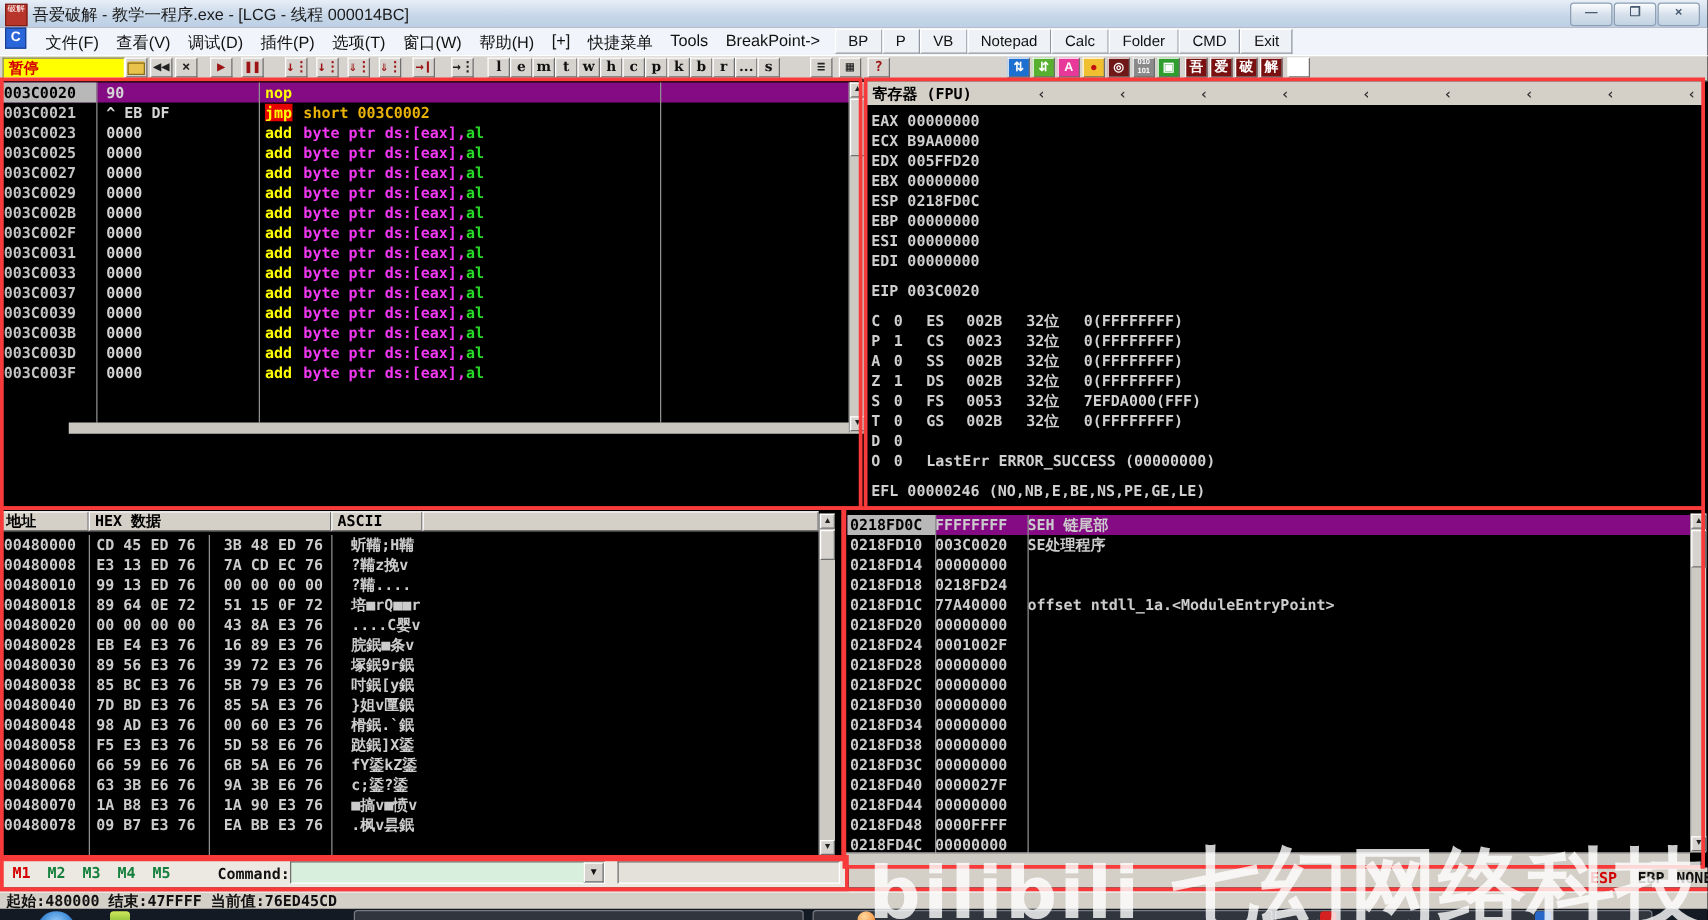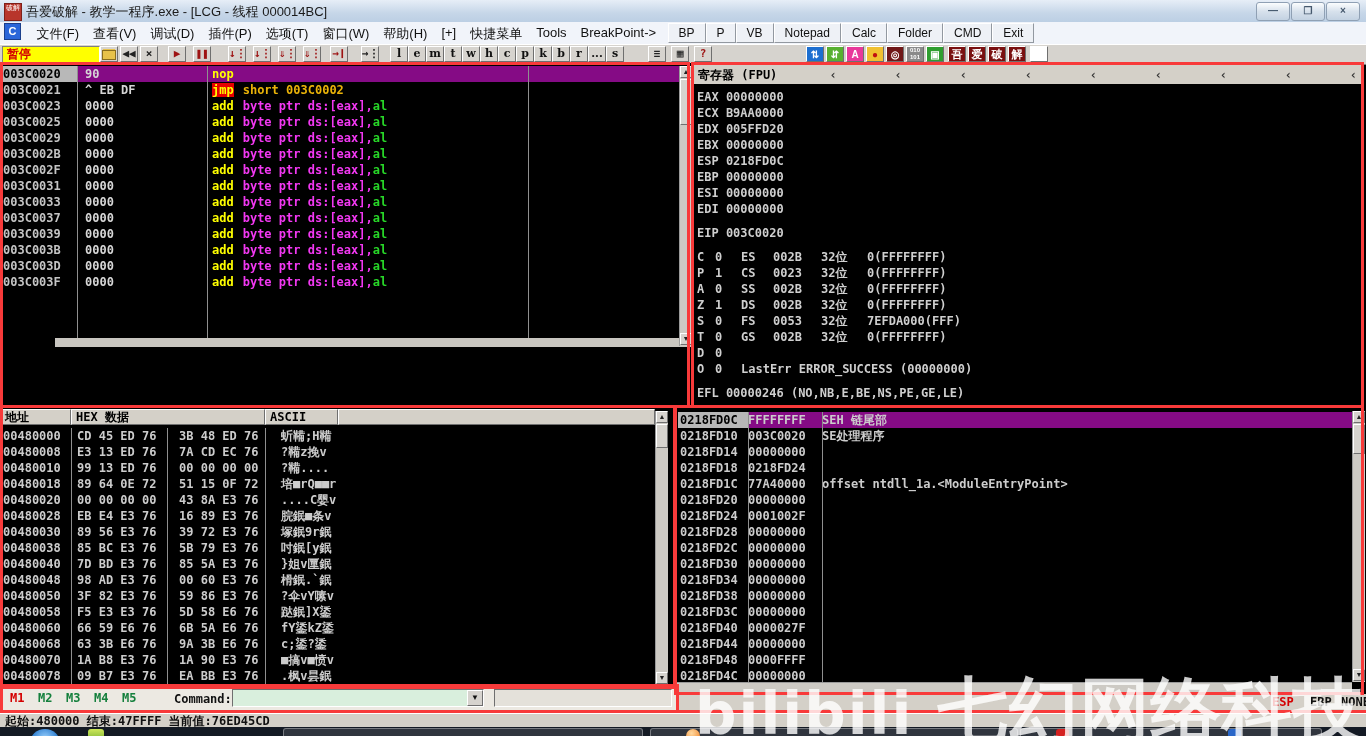--- a/index.html
+++ b/index.html
@@ -191,20 +191,21 @@
     <span id="cn-buttons"><div class="cbtn" style="left: 948px; background: rgb(122, 16, 16); font-size: 11px;">吾</div><div class="cbtn" style="left: 968px; background: rgb(122, 16, 16); font-size: 11px;">爱</div><div class="cbtn" style="left: 988px; background: rgb(122, 16, 16); font-size: 11px;">破</div><div class="cbtn" style="left: 1008px; background: rgb(122, 16, 16); font-size: 11px;">解</div></span>
     <div class="tbtn" style="left:1030px;background:#fff;"></div>
   </div>
 
   <div class="pane" id="cpu">
     <div id="disasm-rows">
         <div class="drow mono sel"><span class="d-addr">003C0020</span><span class="d-hex">90</span><span class="d-ins"><span class="mn">nop</span></span></div>
         <div class="drow mono"><span class="d-addr">003C0021</span><span class="d-hex">^ EB DF</span><span class="d-ins"><span class="mn jmphl">jmp</span><span class="opw">short 003C0002</span></span></div>
         <div class="drow mono"><span class="d-addr">003C0023</span><span class="d-hex">0000</span><span class="d-ins"><span class="mn">add</span><span class="opm">byte ptr ds:[eax],</span><span class="opg">al</span></span></div>
         <div class="drow mono"><span class="d-addr">003C0025</span><span class="d-hex">0000</span><span class="d-ins"><span class="mn">add</span><span class="opm">byte ptr ds:[eax],</span><span class="opg">al</span></span></div>
+        <div class="drow mono"><span class="d-addr">003C0027</span><span class="d-hex">0000</span><span class="d-ins"><span class="mn">add</span><span class="opm">byte ptr ds:[eax],</span><span class="opg">al</span></span></div>
         <div class="drow mono"><span class="d-addr">003C0029</span><span class="d-hex">0000</span><span class="d-ins"><span class="mn">add</span><span class="opm">byte ptr ds:[eax],</span><span class="opg">al</span></span></div>
         <div class="drow mono"><span class="d-addr">003C002B</span><span class="d-hex">0000</span><span class="d-ins"><span class="mn">add</span><span class="opm">byte ptr ds:[eax],</span><span class="opg">al</span></span></div>
         <div class="drow mono"><span class="d-addr">003C002F</span><span class="d-hex">0000</span><span class="d-ins"><span class="mn">add</span><span class="opm">byte ptr ds:[eax],</span><span class="opg">al</span></span></div>
         <div class="drow mono"><span class="d-addr">003C0031</span><span class="d-hex">0000</span><span class="d-ins"><span class="mn">add</span><span class="opm">byte ptr ds:[eax],</span><span class="opg">al</span></span></div>
         <div class="drow mono"><span class="d-addr">003C0033</span><span class="d-hex">0000</span><span class="d-ins"><span class="mn">add</span><span class="opm">byte ptr ds:[eax],</span><span class="opg">al</span></span></div>
         <div class="drow mono"><span class="d-addr">003C0037</span><span class="d-hex">0000</span><span class="d-ins"><span class="mn">add</span><span class="opm">byte ptr ds:[eax],</span><span class="opg">al</span></span></div>
         <div class="drow mono"><span class="d-addr">003C0039</span><span class="d-hex">0000</span><span class="d-ins"><span class="mn">add</span><span class="opm">byte ptr ds:[eax],</span><span class="opg">al</span></span></div>
         <div class="drow mono"><span class="d-addr">003C003B</span><span class="d-hex">0000</span><span class="d-ins"><span class="mn">add</span><span class="opm">byte ptr ds:[eax],</span><span class="opg">al</span></span></div>
         <div class="drow mono"><span class="d-addr">003C003D</span><span class="d-hex">0000</span><span class="d-ins"><span class="mn">add</span><span class="opm">byte ptr ds:[eax],</span><span class="opg">al</span></span></div>
         <div class="drow mono"><span class="d-addr">003C003F</span><span class="d-hex">0000</span><span class="d-ins"><span class="mn">add</span><span class="opm">byte ptr ds:[eax],</span><span class="opg">al</span></span></div>
@@ -261,21 +262,20 @@
         <div class="mrow"><span class="m-addr">00480000</span><span class="m-b1">CD 45 ED 76</span><span class="m-b2">3B 48 ED 76</span><span class="m-ascii">蚚鞴;H鞴</span></div>
         <div class="mrow"><span class="m-addr">00480008</span><span class="m-b1">E3 13 ED 76</span><span class="m-b2">7A CD EC 76</span><span class="m-ascii">?鞴z挽v</span></div>
         <div class="mrow"><span class="m-addr">00480010</span><span class="m-b1">99 13 ED 76</span><span class="m-b2">00 00 00 00</span><span class="m-ascii">?鞴....</span></div>
         <div class="mrow"><span class="m-addr">00480018</span><span class="m-b1">89 64 0E 72</span><span class="m-b2">51 15 0F 72</span><span class="m-ascii">培■rQ■■r</span></div>
         <div class="mrow"><span class="m-addr">00480020</span><span class="m-b1">00 00 00 00</span><span class="m-b2">43 8A E3 76</span><span class="m-ascii">....C婴v</span></div>
         <div class="mrow"><span class="m-addr">00480028</span><span class="m-b1">EB E4 E3 76</span><span class="m-b2">16 89 E3 76</span><span class="m-ascii">脘鈱■条v</span></div>
         <div class="mrow"><span class="m-addr">00480030</span><span class="m-b1">89 56 E3 76</span><span class="m-b2">39 72 E3 76</span><span class="m-ascii">塚鈱9r鈱</span></div>
         <div class="mrow"><span class="m-addr">00480038</span><span class="m-b1">85 BC E3 76</span><span class="m-b2">5B 79 E3 76</span><span class="m-ascii">吋鈱[y鈱</span></div>
         <div class="mrow"><span class="m-addr">00480040</span><span class="m-b1">7D BD E3 76</span><span class="m-b2">85 5A E3 76</span><span class="m-ascii">}姐v匰鈱</span></div>
         <div class="mrow"><span class="m-addr">00480048</span><span class="m-b1">98 AD E3 76</span><span class="m-b2">00 60 E3 76</span><span class="m-ascii">榾鈱.`鈱</span></div>
-        <div class="mrow"><span class="m-addr">00480050</span><span class="m-b1">3F 82 E3 76</span><span class="m-b2">59 86 E3 76</span><span class="m-ascii">?伞vY嗉v</span></div>
         <div class="mrow"><span class="m-addr">00480058</span><span class="m-b1">F5 E3 E3 76</span><span class="m-b2">5D 58 E6 76</span><span class="m-ascii">跶鈱]X鋈</span></div>
         <div class="mrow"><span class="m-addr">00480060</span><span class="m-b1">66 59 E6 76</span><span class="m-b2">6B 5A E6 76</span><span class="m-ascii">fY鋈kZ鋈</span></div>
         <div class="mrow"><span class="m-addr">00480068</span><span class="m-b1">63 3B E6 76</span><span class="m-b2">9A 3B E6 76</span><span class="m-ascii">c;鋈?鋈</span></div>
         <div class="mrow"><span class="m-addr">00480070</span><span class="m-b1">1A B8 E3 76</span><span class="m-b2">1A 90 E3 76</span><span class="m-ascii">■搞v■愤v</span></div>
         <div class="mrow"><span class="m-addr">00480078</span><span class="m-b1">09 B7 E3 76</span><span class="m-b2">EA BB E3 76</span><span class="m-ascii">.枫v昙鈱</span></div>
       </div>
     <div class="vline" style="left:71px;top:19px;height:257px;"></div>
     <div class="vline" style="left:167px;top:19px;height:257px;"></div>
     <div class="vline" style="left:265px;top:19px;height:257px;"></div>
     <div class="scroll" style="left:655px;top:2px;height:274px;">

